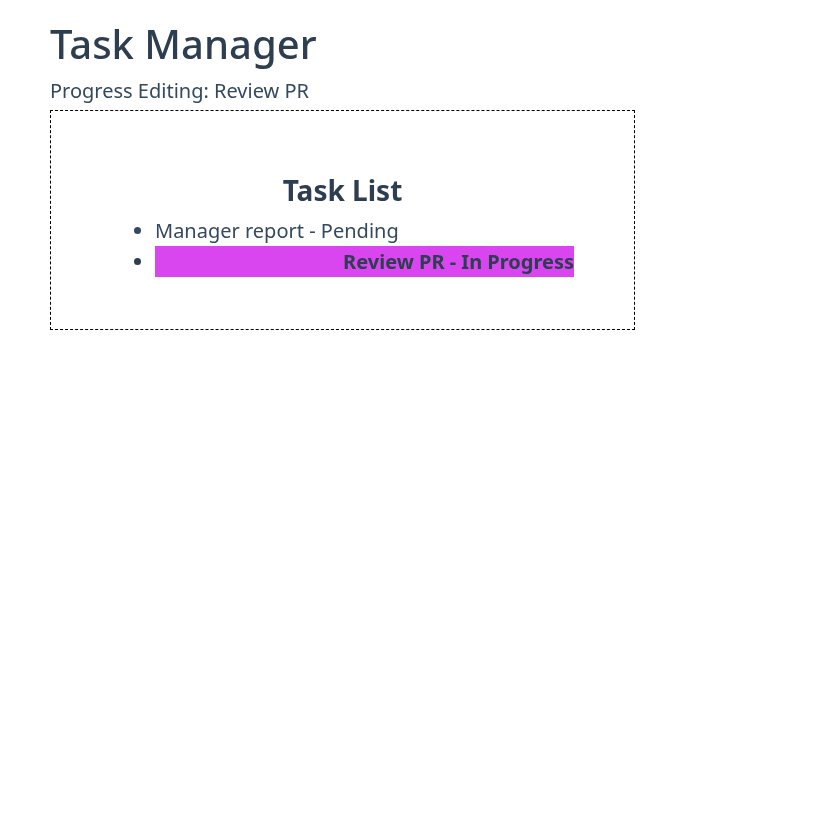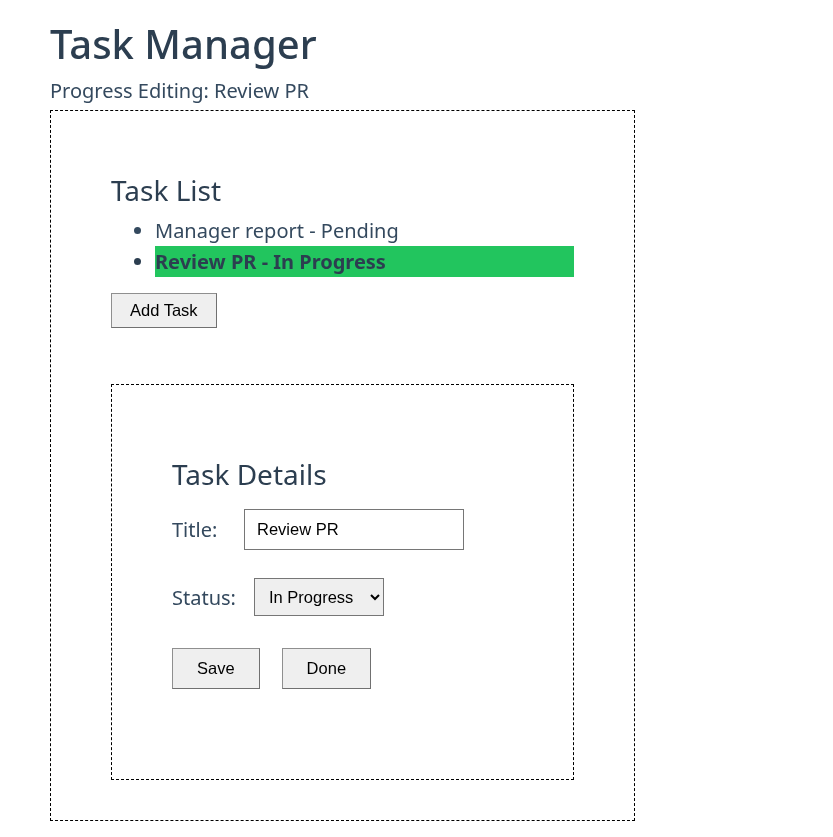--- a/index.html
+++ b/index.html
@@ -26,38 +26,40 @@
       font-size: 20px;
       margin: 0 0 6px 0;
       color: #34495e;
     }
     .outer-panel {
       border: 1px dashed #000;
       padding: 60px 60px 40px 60px;
     }
     h2.section-title {
       font-size: 28px;
-      font-weight: 400;
+      font-weight: 700;
       margin: 0 0 6px 0;
       color: #2c3e50;
+      text-align: center;
     }
     ul.task-list {
       margin: 4px 0 12px 0;
       padding-left: 44px;
       list-style: disc;
     }
     ul.task-list li {
       font-size: 20px;
       padding: 2px 0;
       color: #34495e;
     }
     ul.task-list li.selected {
       font-weight: 700;
-      background: #22c55e;
+      background: #d946ef;
       color: #2c3e50;
+      text-align: right;
     }
     .btn {
       font-family: Arial, sans-serif;
       font-size: 16.5px;
       padding: 7px 18px;
       background: #efefef;
       border: 1px solid #8f8f8f;
       border-right-color: #707070;
       border-bottom-color: #707070;
       cursor: pointer;
@@ -119,37 +121,16 @@
   </p>
 
   <div class="outer-panel">
 
     <h2 class="section-title">Task List</h2>
     <ul class="task-list" id="task-list">
         <li>Manager report - Pending</li>
         <li class="selected">Review PR - In Progress</li>
       </ul>
 
-    <div class="add-task-wrap">
-      <button class="btn">Add Task</button>
-    </div>
 
-    <div class="details-panel">
-      <h2 class="section-title">Task Details</h2>
-
-      <div class="form-row">
-        <span class="form-label">Title:</span>
-        <input type="text" class="title-input" value="Review PR" style="">
-      </div>
-
-      <div class="form-row">
-        <span class="form-label" style="min-width:68px">Status:</span>
-        <select class="status-select" id="status-select"><option value="Pending">Pending</option><option value="In Progress" selected="">In Progress</option><option value="Done">Done</option></select>
-      </div>
-
-      <div class="button-row">
-        <button class="btn">Save</button>
-        <button class="btn">Done</button>
-      </div>
-    </div>
 
   </div>
 </div>
 
 </body></html>

